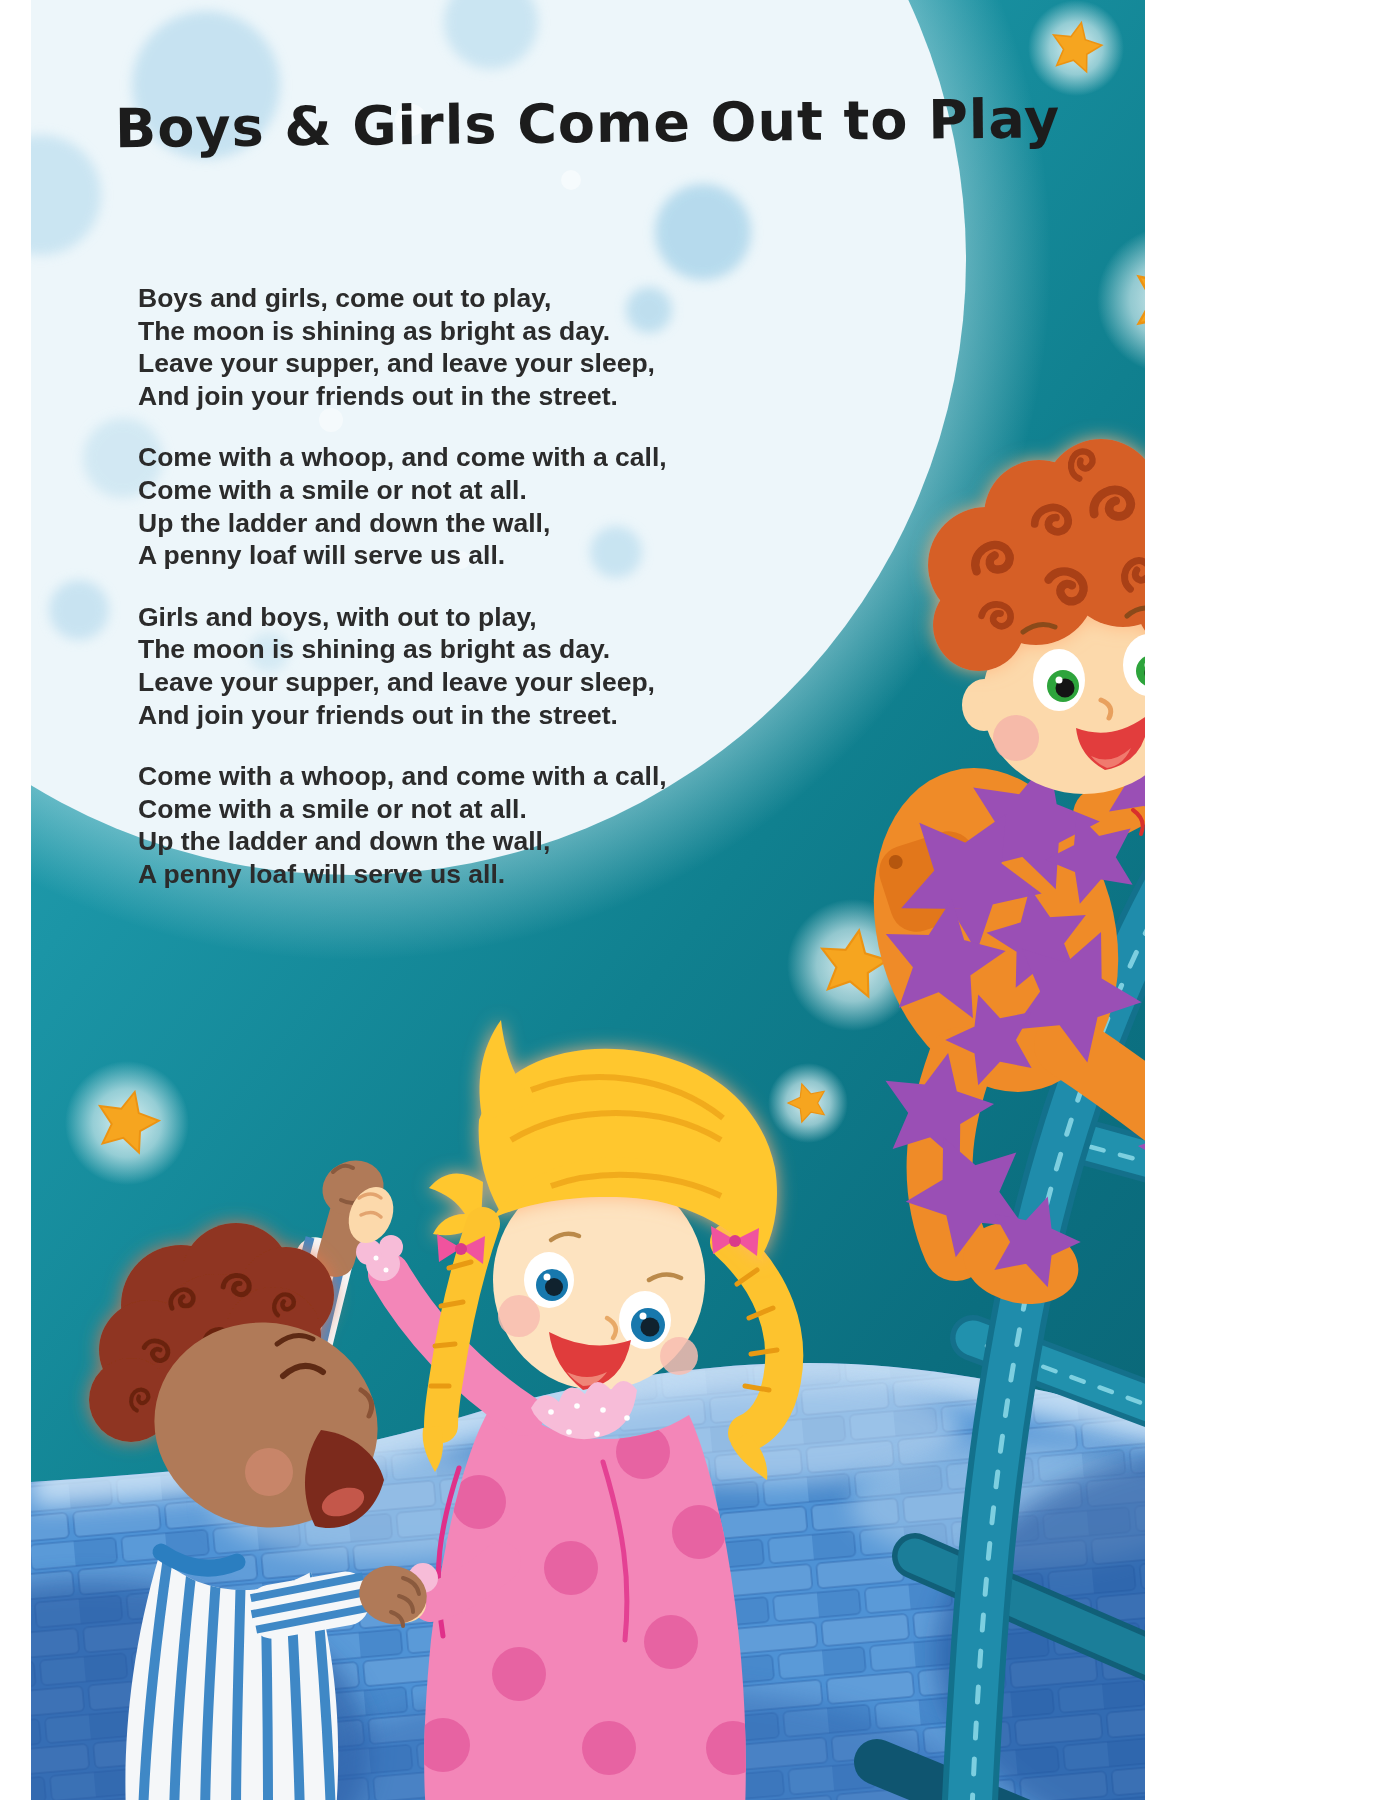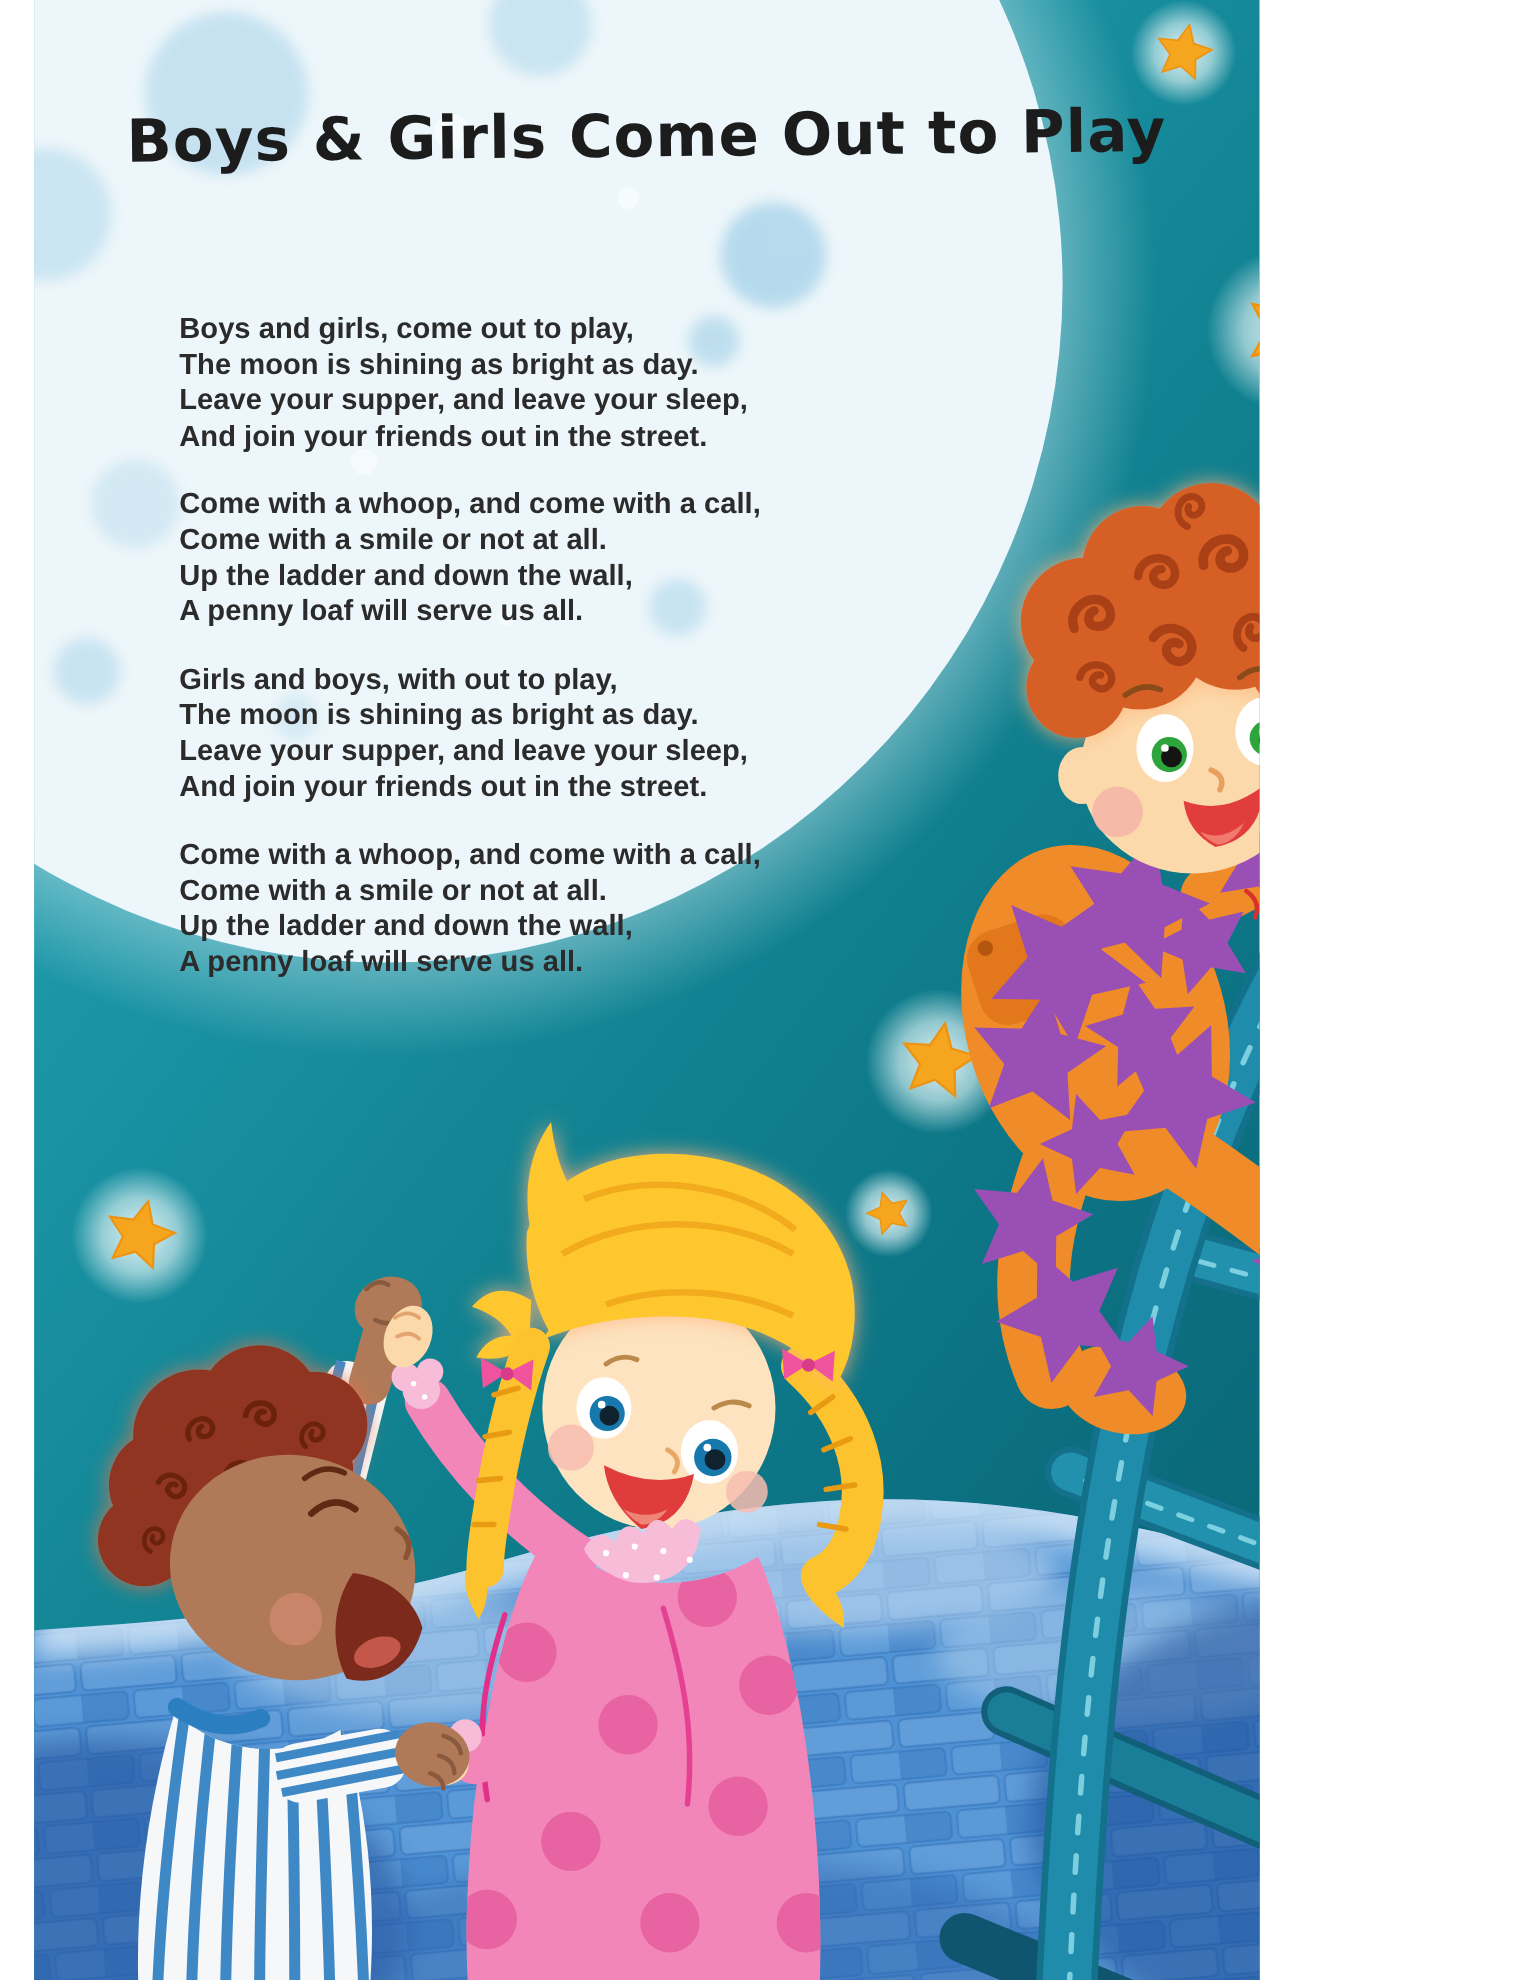--- a/index.html
+++ b/index.html
@@ -13,21 +13,21 @@
   }
   .scene{position:absolute;inset:0;width:1386px;height:1800px;}
   .poem-title{
     position:absolute;left:84px;top:92px;width:980px;
     font-family:"DejaVu Sans", sans-serif;
     font-weight:700;font-size:54px;letter-spacing:1px;color:#1c1c1c;
     transform:rotate(-0.6deg);
     white-space:nowrap;
   }
   .poem{
-    position:absolute;left:132px;top:282px;width:600px;
+    position:absolute;left:107px;top:282px;width:600px;
     color:#2b2b2b;font-size:26.5px;line-height:32.6px;font-weight:600;
   }
   .stanza{margin:0 0 29px 0;}
   .line{display:block;}
   .page-number{
     position:absolute;left:1236px;top:1678px;width:60px;text-align:center;
     font-family:"Liberation Serif", serif;
     color:#ffffff;font-size:37px;font-weight:600;
   }
 </style>

